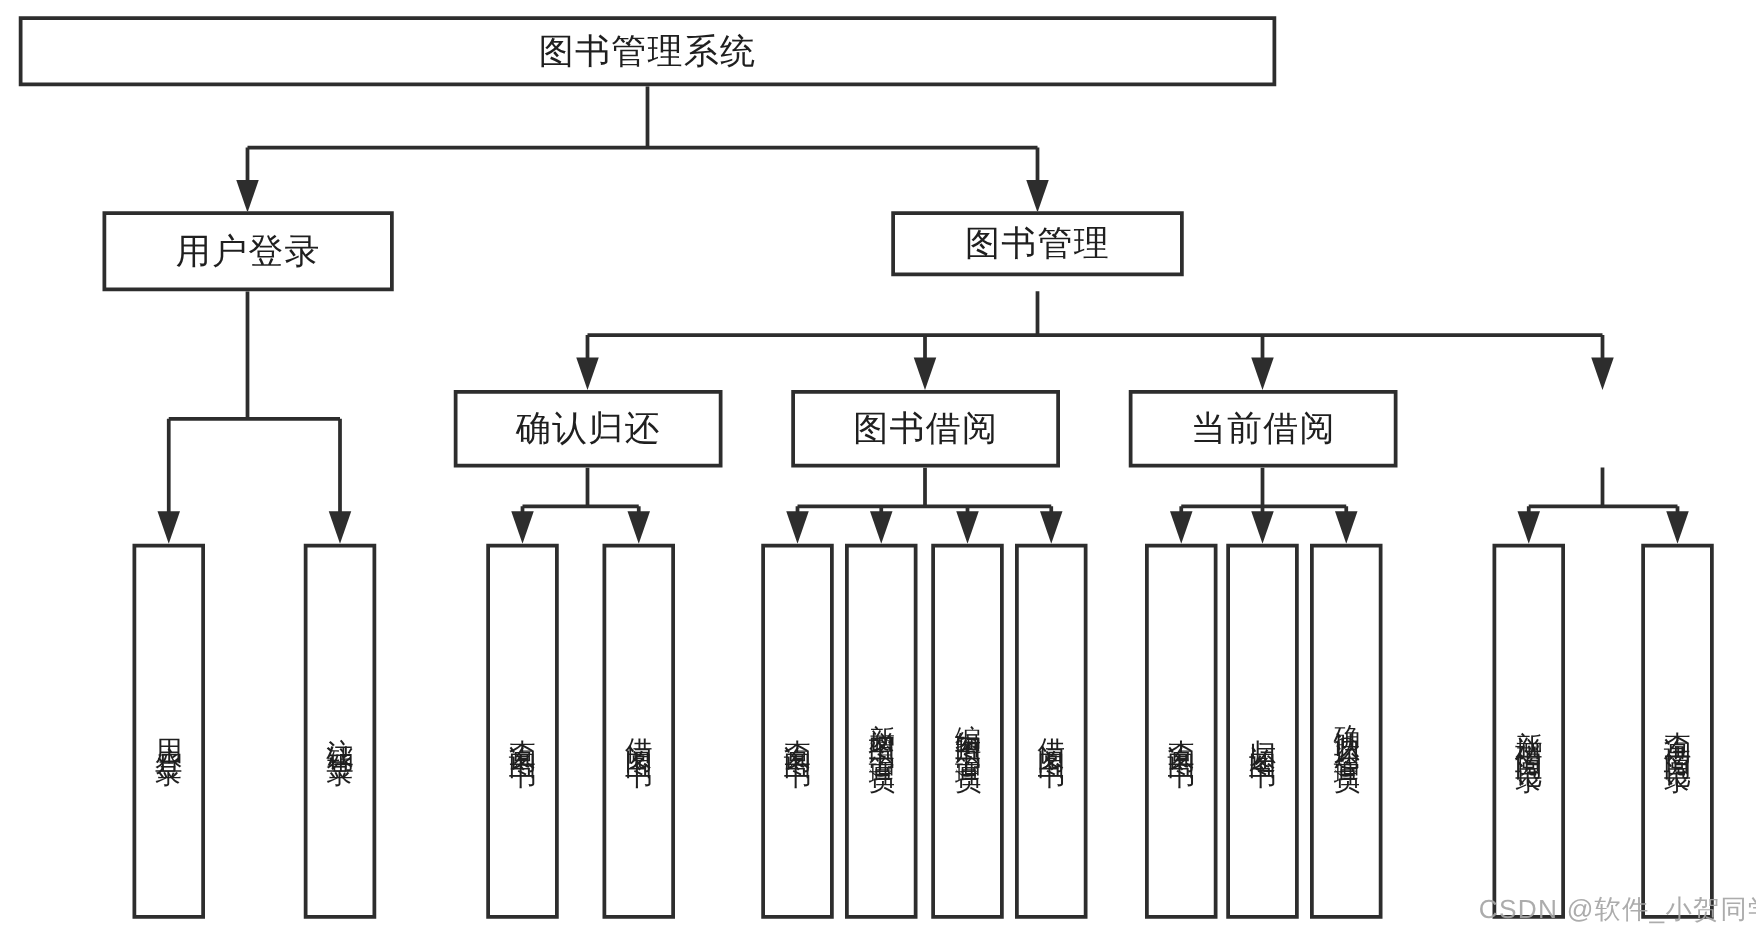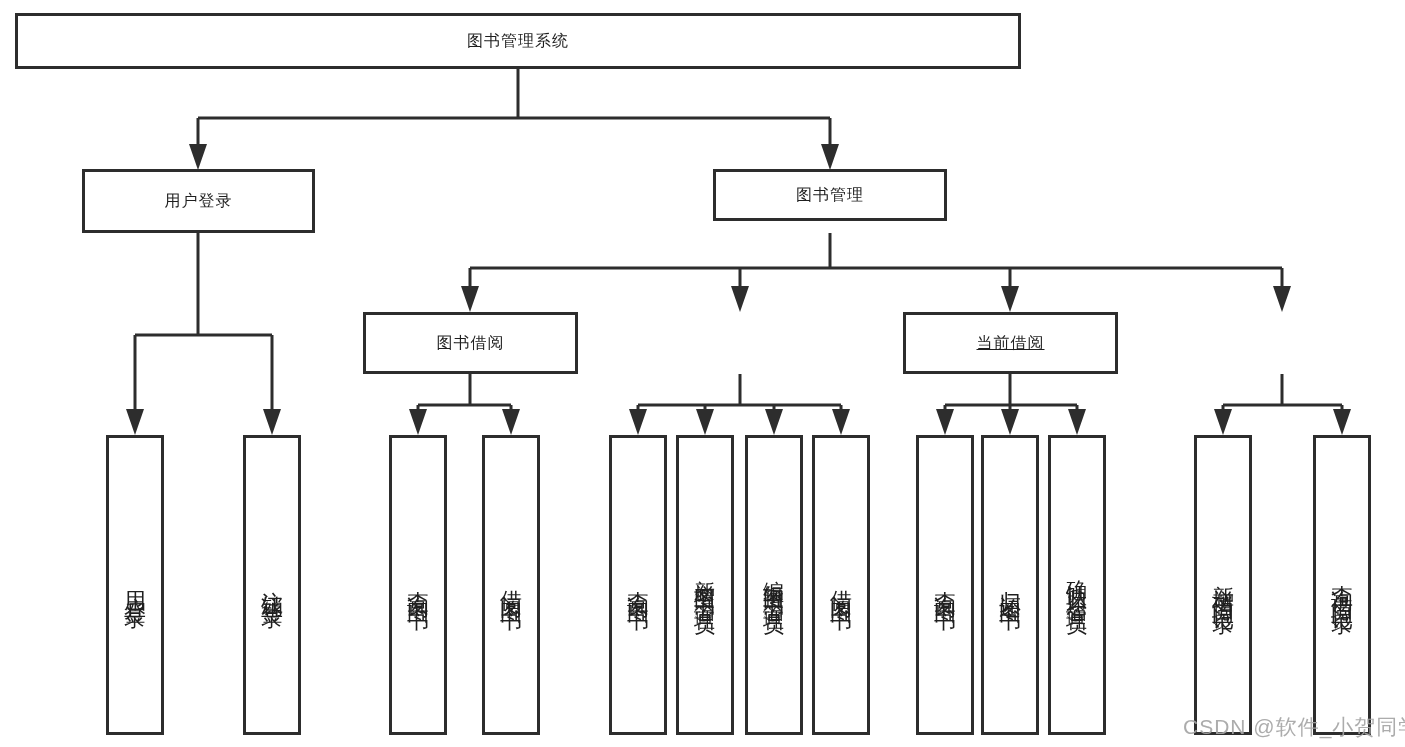--- a/index.html
+++ b/index.html
@@ -22,21 +22,21 @@
     box-sizing: border-box;
     background: #ffffff;
     border: 3px solid #2d2d2d;
     display: flex;
     align-items: center;
     justify-content: center;
     color: #1f1f1f;
     z-index: 2;
   }
   .h-label {
-    font-size: 16px;
+    font-size: 28px;
     letter-spacing: 1px;
     white-space: nowrap;
   }
   .vtext {
     writing-mode: vertical-rl;
     font-size: 22px;
     letter-spacing: 6px;
     line-height: 1.1;
     white-space: nowrap;
   }
@@ -144,23 +144,26 @@
   </div>
 
   <div class="box" style="left:82px; top:169px; width:233px; height:64px;">
     <span class="h-label">用户登录</span>
   </div>
   <div class="box" style="left:713px; top:169px; width:234px; height:52px;">
     <span class="h-label">图书管理</span>
   </div>
 
   <div class="box" style="left:363px; top:312px; width:215px; height:62px;">
+    <span class="h-label">确认归还</span>
+  </div>
+  <div class="box" style="left:633px; top:312px; width:215px; height:62px;">
     <span class="h-label">图书借阅</span>
   </div>
-  <div class="box" style="left:903px; top:312px; width:215px; height:62px;text-decoration:underline;">
+  <div class="box" style="left:903px; top:312px; width:215px; height:62px;">
     <span class="h-label">当前借阅</span>
   </div>
 
   <div class="box" style="left:106px; top:435px; width:58px; height:300px;">
     <span class="vtext">用户登录</span>
   </div>
   <div class="box" style="left:243px; top:435px; width:58px; height:300px;">
     <span class="vtext">注销登录</span>
   </div>
 

